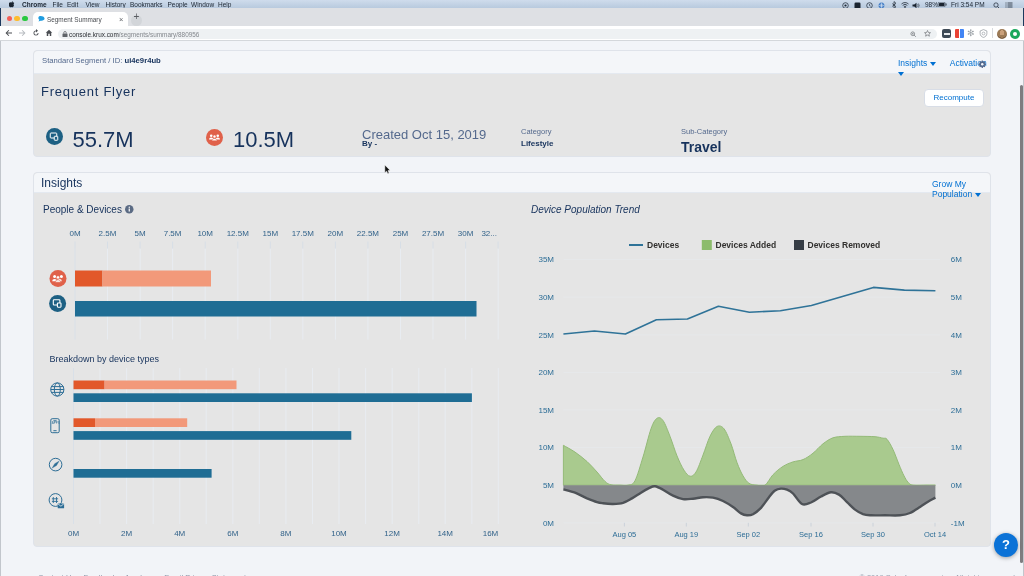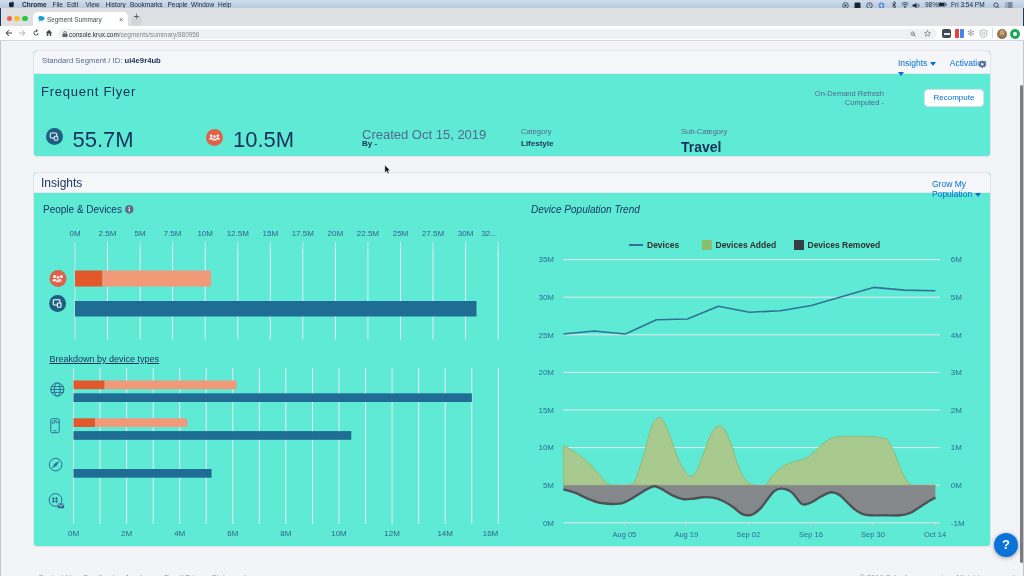--- a/index.html
+++ b/index.html
@@ -10,21 +10,21 @@
   #menubar .mi{position:absolute;top:0.5px;}
   
   #tabbar{left:1px;top:8px;width:1022px;height:18px;background:#dee0e4;}
   .tl{position:absolute;top:7.5px;width:5.5px;height:5.5px;border-radius:50%;}
   #tab{position:absolute;left:32px;top:4px;width:95px;height:14px;background:#fff;border-radius:5px 5px 0 0;}
   
   #toolbar{left:0;top:26px;width:1024px;height:14px;background:#fff;}
   #omnibox{position:absolute;left:58px;top:2.5px;width:879px;height:10px;border-radius:5px;background:#eef1f3;}
   
   #page{left:0;top:40px;width:1024px;height:536px;background:#f2f4f8;border-top:1px solid #d4d7db;}
-  .card{position:absolute;background:#5eead4;border:1px solid #dfe3ea;border-radius:4px;}
+  .card{position:absolute;background:#e5e5e5;border:1px solid #dfe3ea;border-radius:4px;}
   .cardhead{position:absolute;left:0;top:0;right:0;background:#f4f6f9;border-bottom:1px solid #e4e9f0;border-radius:4px 4px 0 0;}
   .navy{color:#16325c;}
   .lbl{color:#54698d;}
   .blue{color:#0070d2;margin-left:32px;}
   .arrow-dn{display:inline-block;width:0;height:0;border-left:3.5px solid transparent;border-right:3.5px solid transparent;border-top:4.5px solid #0070d2;vertical-align:middle;}
 </style>
 </head>
 <body>
 
 <div class="abs" id="menubar">
@@ -167,36 +167,35 @@
         <path d="M11.8,23.5 a5.2,4.6 0 0 1 10.4,0 Z" stroke="#e0614a" stroke-width="1"></path>
       </g>
     </svg>
   <div class="abs navy" style="left:199px;top:75.5px;font-size:22px;">10.5M</div>
   <div class="abs lbl" style="left:328px;top:76px;font-size:13px;">Created Oct 15, 2019</div>
   <div class="abs navy" style="left:328px;top:88px;font-size:8px;font-weight:bold;">By -</div>
   <div class="abs lbl" style="left:487px;top:76px;font-size:7.5px;">Category</div>
   <div class="abs navy" style="left:487px;top:88px;font-size:8px;font-weight:bold;">Lifestyle</div>
   <div class="abs lbl" style="left:647px;top:76px;font-size:7.5px;">Sub-Category</div>
   <div class="abs navy" style="left:647px;top:88px;font-size:14px;font-weight:bold;">Travel</div>
-  <div class="abs lbl" style="left:700px;top:37.5px;width:150px;text-align:right;font-size:7.5px;line-height:9.5px;">On-Demand Refresh<br>Computed -</div>
   <div class="abs blue" style="left:858px;top:38px;width:58px;height:16px;border:1px solid #d8dde6;border-radius:4px;background:#fff;font-size:8px;text-align:center;line-height:16px;">Recompute</div>
 </div>
 
 <div class="card" style="left:33px;top:172px;width:956px;height:373px;">
   <div class="cardhead" style="height:19px;"></div>
   <div class="abs navy" style="left:7px;top:2.5px;font-size:12px;">Insights</div>
   <div class="abs blue" style="left:866px;top:6px;font-size:8.5px;">Grow My Population <span class="arrow-dn"></span></div>
   <div class="abs navy" style="left:9px;top:31px;font-size:10px;">People &amp; Devices</div>
   <svg class="abs" style="left:91px;top:32px" width="8.5" height="8.5" viewBox="0 0 17 17">
       <circle cx="8.5" cy="8.5" r="8.5" fill="#5b6b84"></circle>
       <rect x="7.3" y="7" width="2.4" height="6" fill="#fff"></rect>
       <circle cx="8.5" cy="4.5" r="1.4" fill="#fff"></circle>
     </svg>
   <div class="abs navy" style="left:497px;top:31px;font-size:10px;font-style:italic;">Device Population Trend</div>
-  <div class="abs navy" style="left:15.5px;top:181px;font-size:9px;text-decoration:underline;">Breakdown by device types</div>
+  <div class="abs navy" style="left:15.5px;top:181px;font-size:9px;">Breakdown by device types</div>
 </div>
 <svg class="abs" style="left:40px;top:222px;overflow:visible" width="460" height="125" viewBox="0 0 460 125">
 <line x1="35.0" y1="26.5" x2="35.0" y2="117.5" stroke="#d9e0e8" stroke-width="1"></line>
 <line x1="35.0" y1="19.5" x2="35.0" y2="26.5" stroke="#d7dee6" stroke-width="1"></line>
 <text x="35.0" y="14" font-size="8" fill="#33638a" text-anchor="middle">0M</text>
 <line x1="67.5" y1="26.5" x2="67.5" y2="117.5" stroke="#e8ecf1" stroke-width="1"></line>
 <line x1="67.5" y1="19.5" x2="67.5" y2="26.5" stroke="#d7dee6" stroke-width="1"></line>
 <text x="67.5" y="14" font-size="8" fill="#33638a" text-anchor="middle">2.5M</text>
 <line x1="100.1" y1="26.5" x2="100.1" y2="117.5" stroke="#e8ecf1" stroke-width="1"></line>
 <line x1="100.1" y1="19.5" x2="100.1" y2="26.5" stroke="#d7dee6" stroke-width="1"></line>

